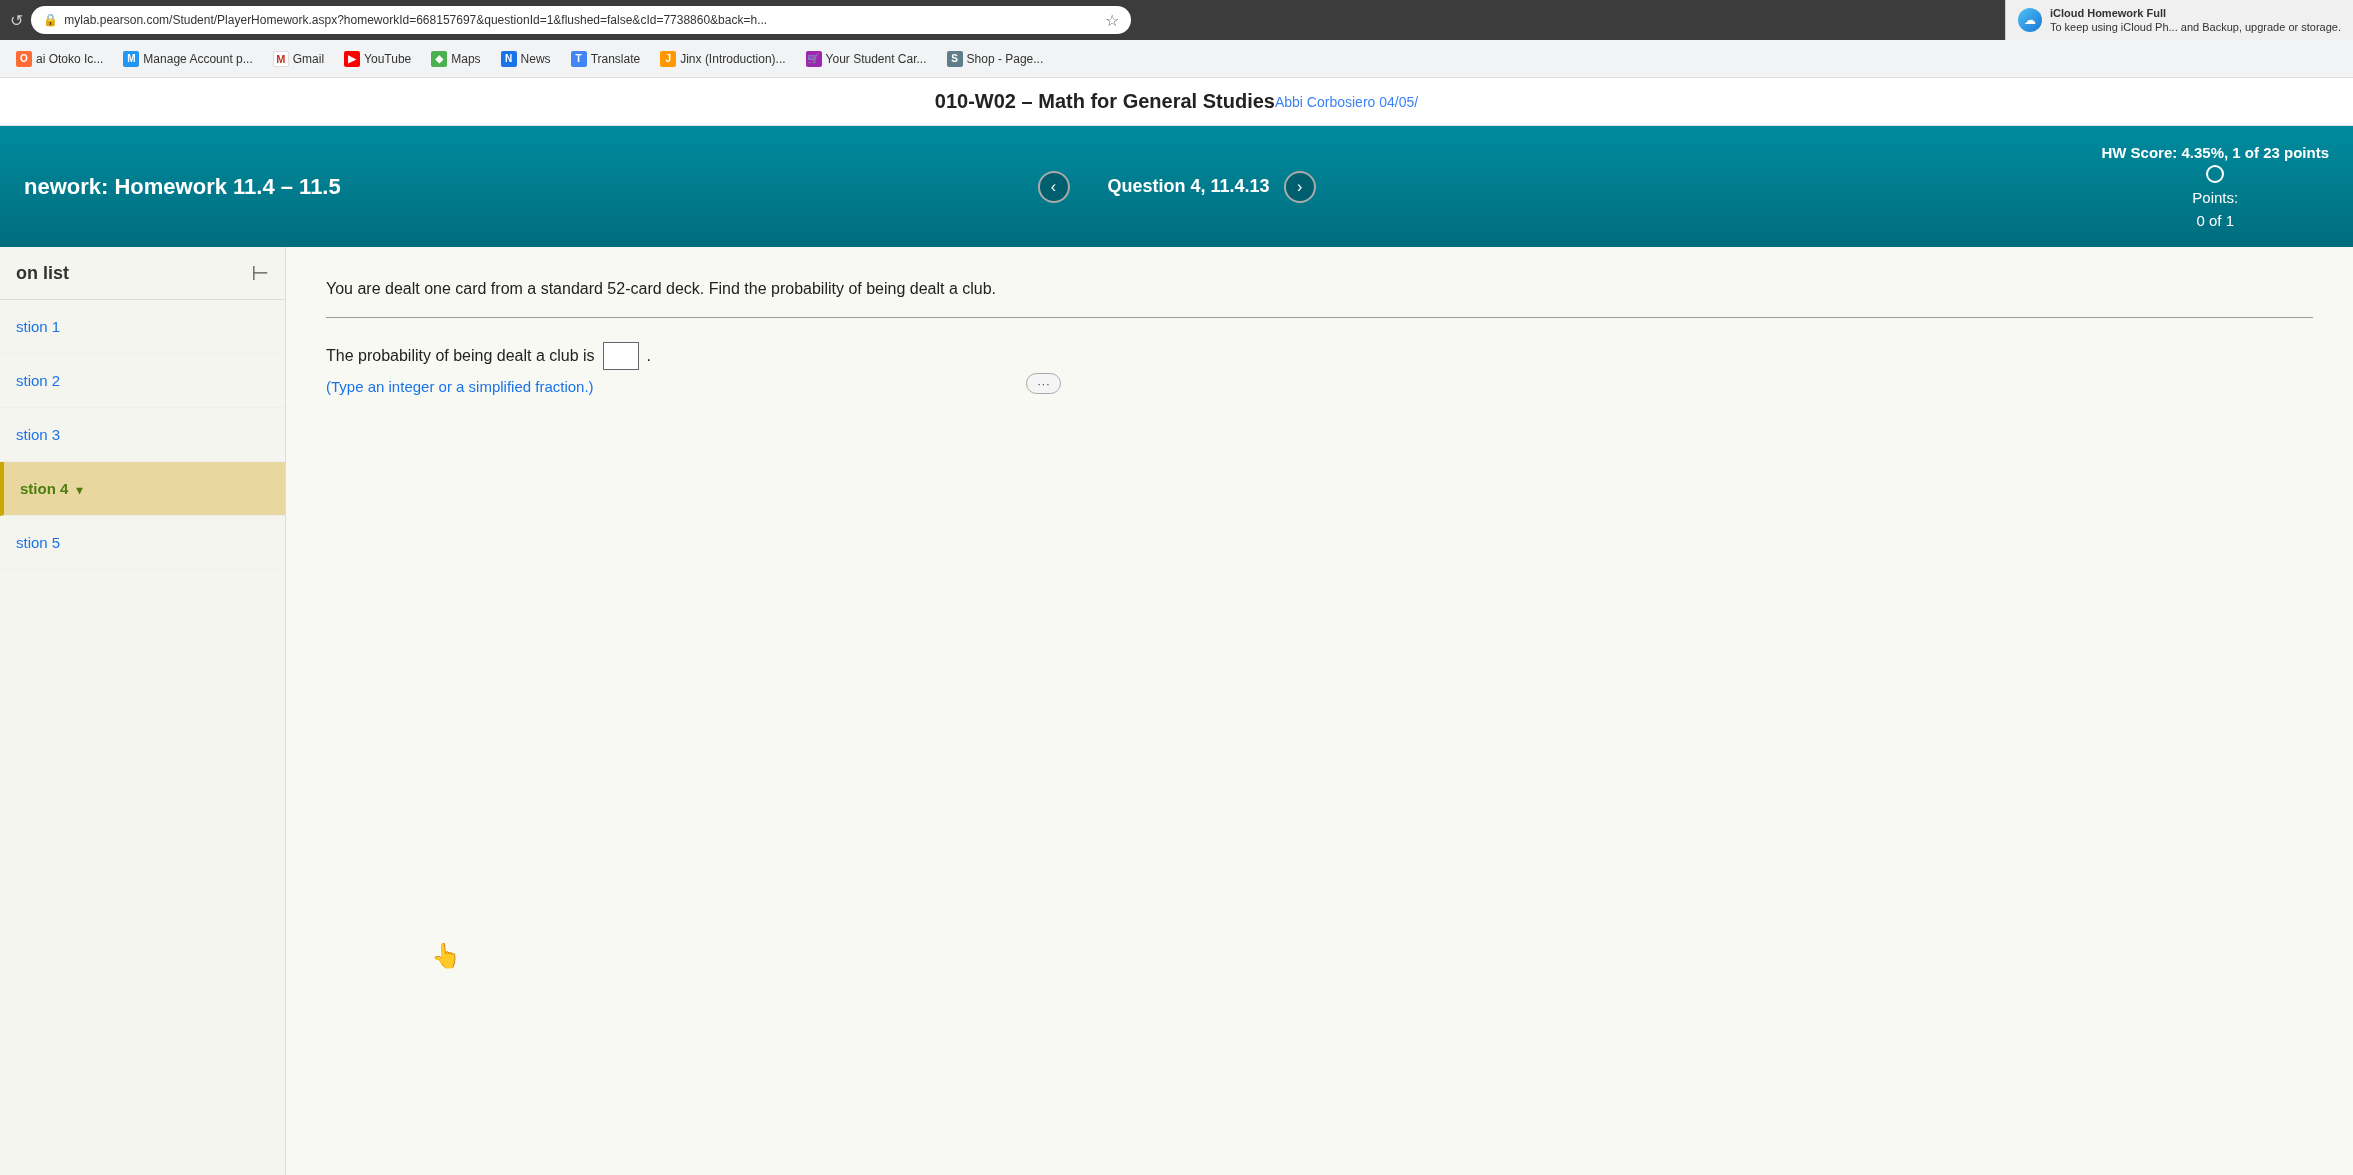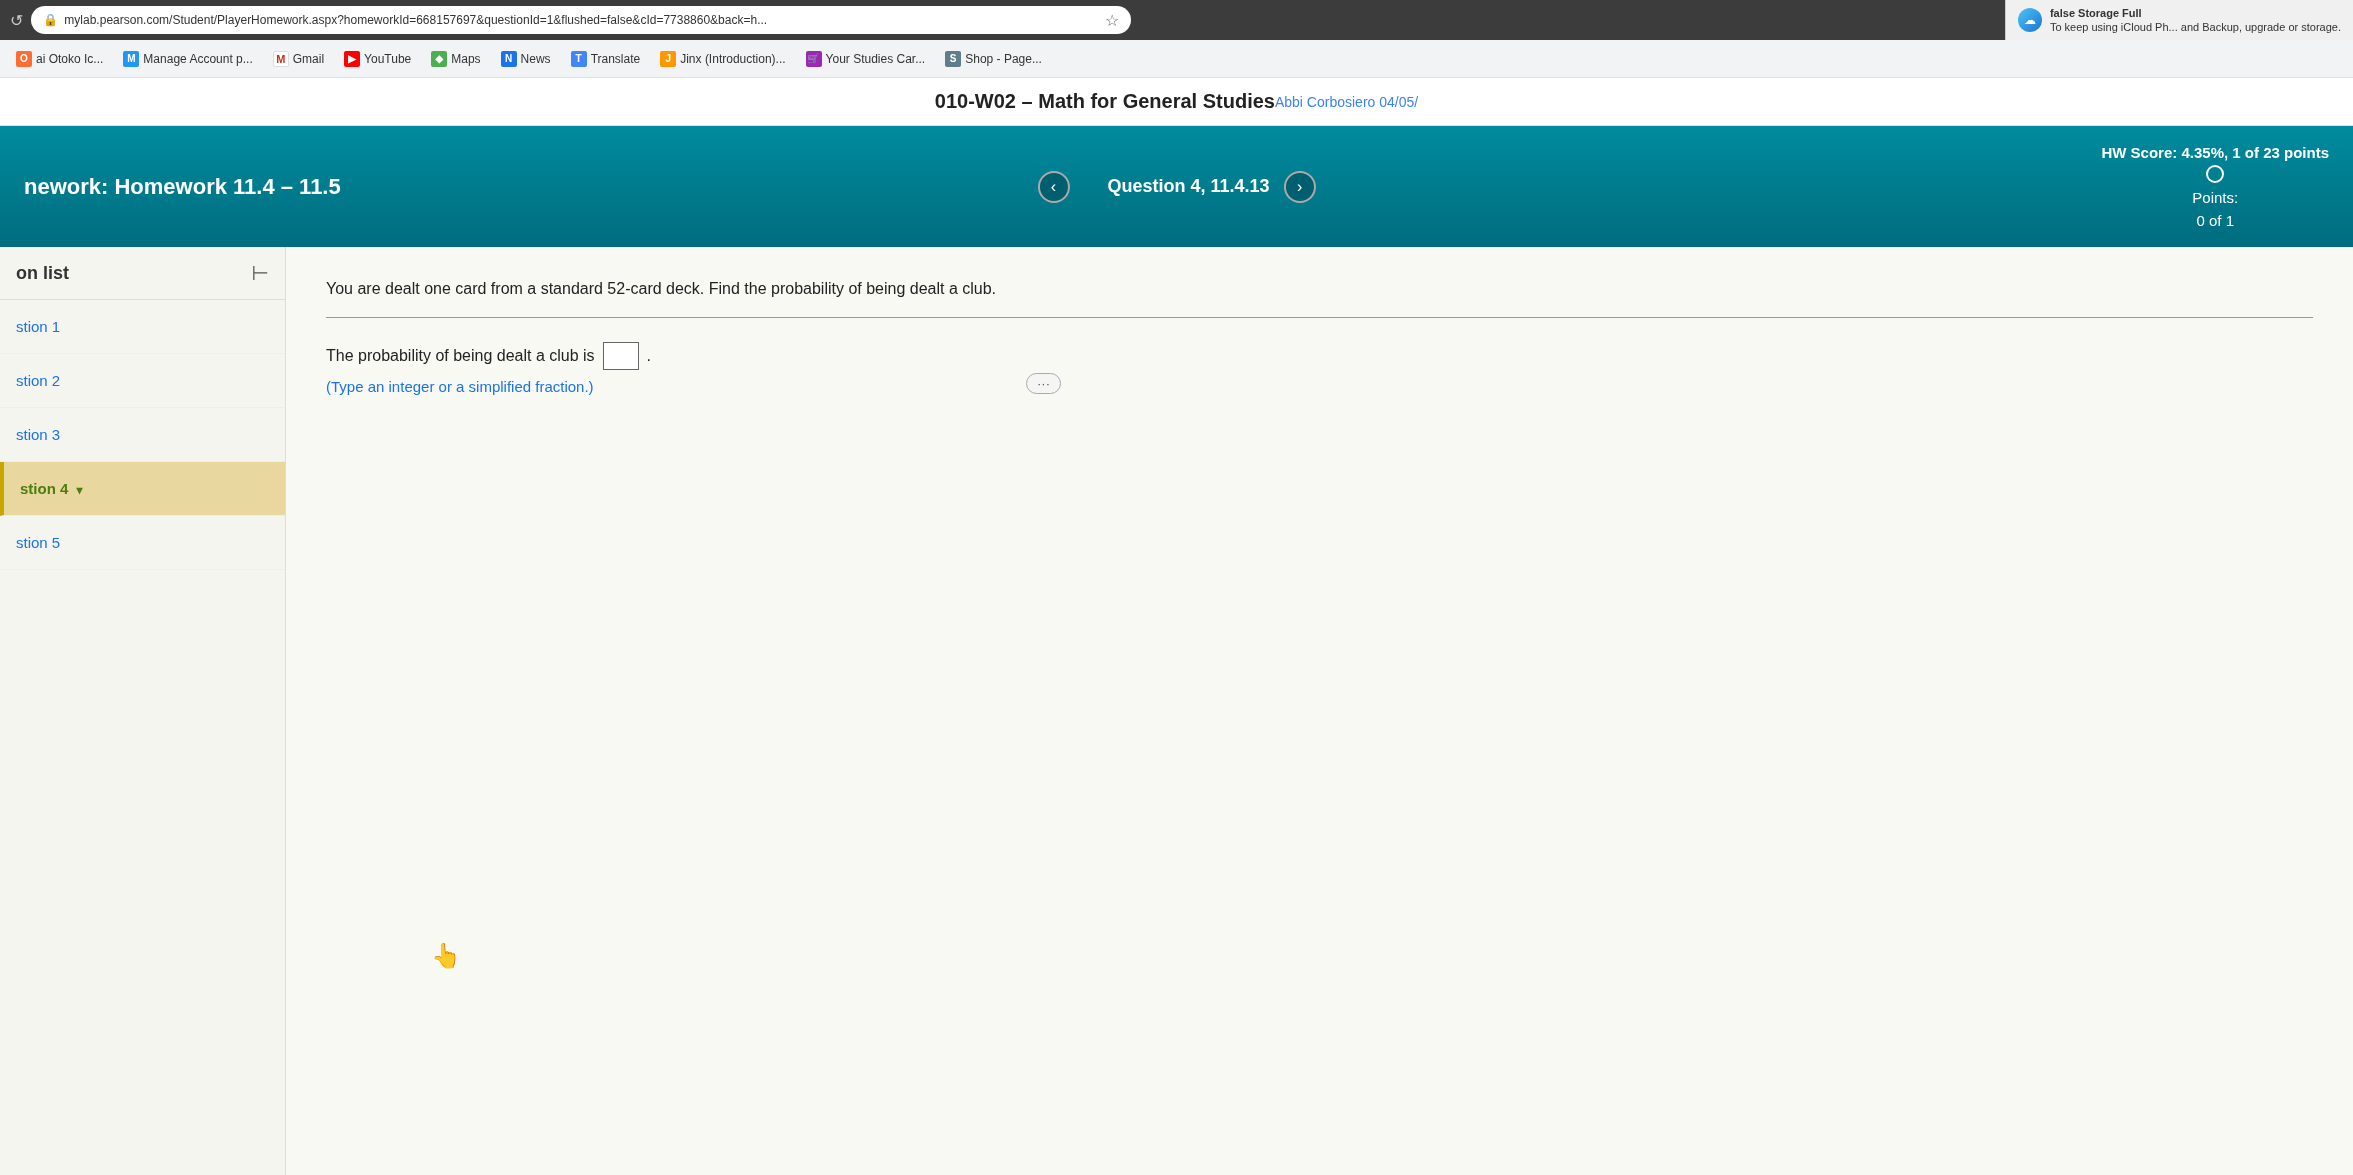--- a/index.html
+++ b/index.html
@@ -322,21 +322,21 @@
 <div class="browser-top">
   <span class="reload-icon">↺</span>
   <div class="address-bar">
     <span class="address-icon">🔒</span>
     <span class="address-text">mylab.pearson.com/Student/PlayerHomework.aspx?homeworkId=668157697&amp;questionId=1&amp;flushed=false&amp;cId=7738860&amp;back=h...</span>
     <span class="star-icon">☆</span>
   </div>
   <div class="icloud-notification">
     <div class="icloud-icon">☁</div>
     <div class="icloud-text">
-      <div style="font-weight:bold;">false Storage Full</div>
+      <div style="font-weight:bold;">iCloud Homework Full</div>
       <div>To keep using iCloud Ph... and Backup, upgrade or storage.</div>
     </div>
   </div>
 </div>
 
 <div class="bookmarks-bar">
   <div class="bookmark-item">
     <div class="bookmark-favicon favicon-otoko">O</div>
     <span>ai Otoko Ic...</span>
   </div>
@@ -363,21 +363,21 @@
   <div class="bookmark-item">
     <div class="bookmark-favicon favicon-translate">T</div>
     <span>Translate</span>
   </div>
   <div class="bookmark-item">
     <div class="bookmark-favicon favicon-jinx">J</div>
     <span>Jinx (Introduction)...</span>
   </div>
   <div class="bookmark-item">
     <div class="bookmark-favicon favicon-shopping">🛒</div>
-    <span>Your Studies Car...</span>
+    <span>Your Student Car...</span>
   </div>
   <div class="bookmark-item">
     <div class="bookmark-favicon favicon-shop">S</div>
     <span>Shop - Page...</span>
   </div>
 </div>
 
 <div class="page-header">
   <div class="course-title">010-W02 – Math for General Studies</div>
   <div class="user-date">Abbi Corbosiero   04/05/</div>

